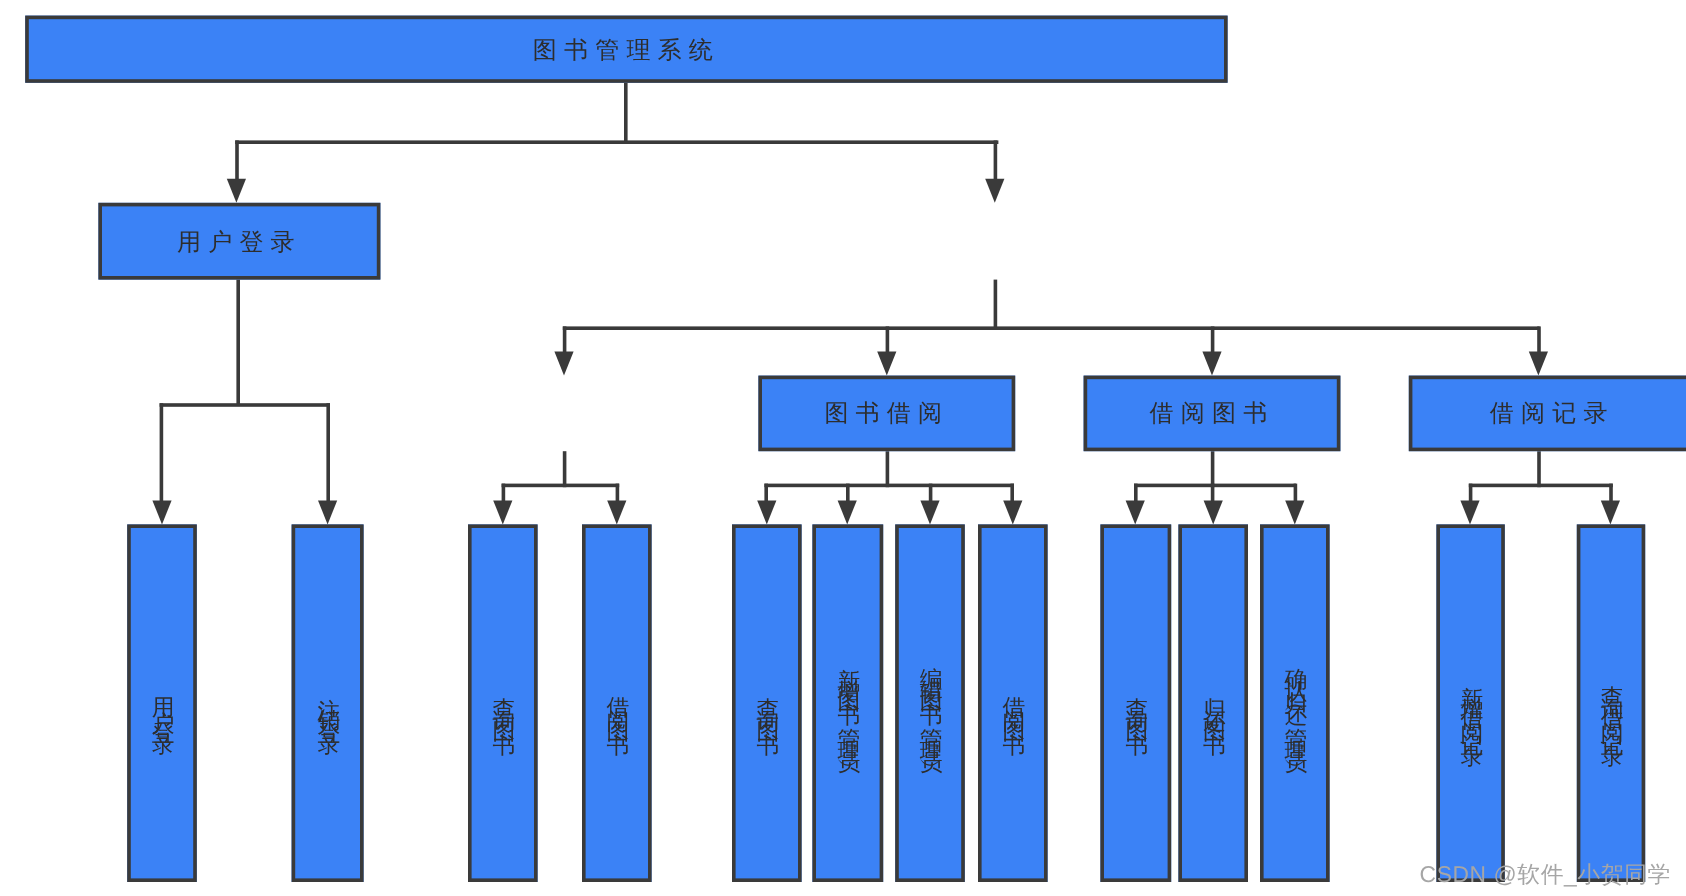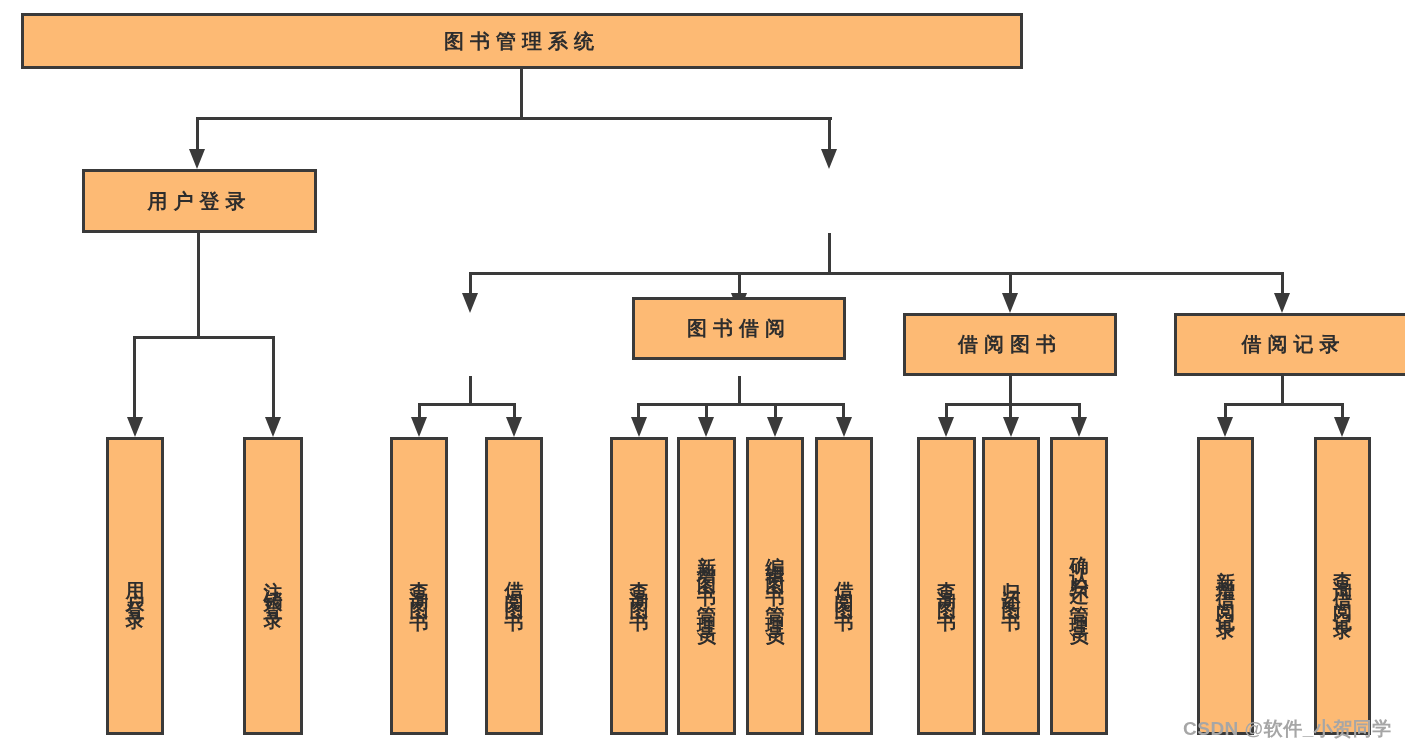--- a/index.html
+++ b/index.html
@@ -1,38 +1,38 @@
 <!DOCTYPE html>
 <html><head>
 <meta charset="utf-8">
 <style>
   html,body{margin:0;padding:0;background:#fff;}
   .canvas{
     position:relative;width:1405px;height:747px;background:#ffffff;
     font-family:"Liberation Sans","DejaVu Sans",sans-serif;color:#2d2d2d;overflow:hidden;
   }
   .box{
-    position:absolute;box-sizing:border-box;border:3px solid #3a3a3a;background:#fdba74;
+    position:absolute;box-sizing:border-box;border:3px solid #3a3a3a;background:#3b82f6;
     display:flex;align-items:center;justify-content:center;
-    font-size:20px;letter-spacing:6px;white-space:nowrap;z-index:2;font-weight:bold;
+    font-size:20px;letter-spacing:6px;white-space:nowrap;z-index:2;
   }
   .vbox{
     writing-mode:vertical-rl;text-orientation:mixed;
     font-size:19px;letter-spacing:10px;top:437px;height:298px;
   }
   .h{position:absolute;height:3px;background:#3a3a3a;z-index:1;}
   .v{position:absolute;width:3px;background:#3a3a3a;z-index:1;}
   .arr{
     position:absolute;width:0;height:0;z-index:1;
     border-left:8px solid transparent;border-right:8px solid transparent;
     border-top:20px solid #3a3a3a;
   }
   .wm{
     position:absolute;left:1183px;top:716px;z-index:6;
-    font-size:19px;color:#a6a6a6;letter-spacing:0.5px;white-space:nowrap;font-weight:bold;
+    font-size:19px;color:#a6a6a6;letter-spacing:0.5px;white-space:nowrap;
   }
 </style>
 </head>
 <body>
 
 <div class="canvas">
 
   <div class="v" style="left:520px;top:69px;height:51px"></div>
   <div class="h" style="left:196px;top:117px;width:636px"></div>
   <div class="v" style="left:196px;top:117px;height:35px"></div>
@@ -89,21 +89,21 @@
   <div class="h" style="left:1224px;top:403px;width:120px"></div>
   <div class="v" style="left:1224px;top:403px;height:16px"></div>
   <div class="arr" style="left:1217px;top:417px"></div>
   <div class="v" style="left:1341px;top:403px;height:16px"></div>
   <div class="arr" style="left:1334px;top:417px"></div>
 
   <div class="box" style="left:21px;top:13px;width:1002px;height:56px">图书管理系统</div>
 
   <div class="box" style="left:82px;top:169px;width:235px;height:64px">用户登录</div>
 
-  <div class="box" style="left:632px;top:297px;width:214px;height:63px">图书借阅</div>
+  <div class="box" style="left:632px;top:313px;width:214px;height:63px">图书借阅</div>
   <div class="box" style="left:903px;top:313px;width:214px;height:63px">借阅图书</div>
   <div class="box" style="left:1174px;top:313px;width:239px;height:63px">借阅记录</div>
 
   <div class="box vbox" style="left:106px;width:58px">用户登录</div>
   <div class="box vbox" style="left:243px;width:60px">注销登录</div>
 
   <div class="box vbox" style="left:390px;width:58px">查询图书</div>
   <div class="box vbox" style="left:485px;width:58px">借阅图书</div>
 
   <div class="box vbox" style="left:610px;width:58px">查询图书</div>

